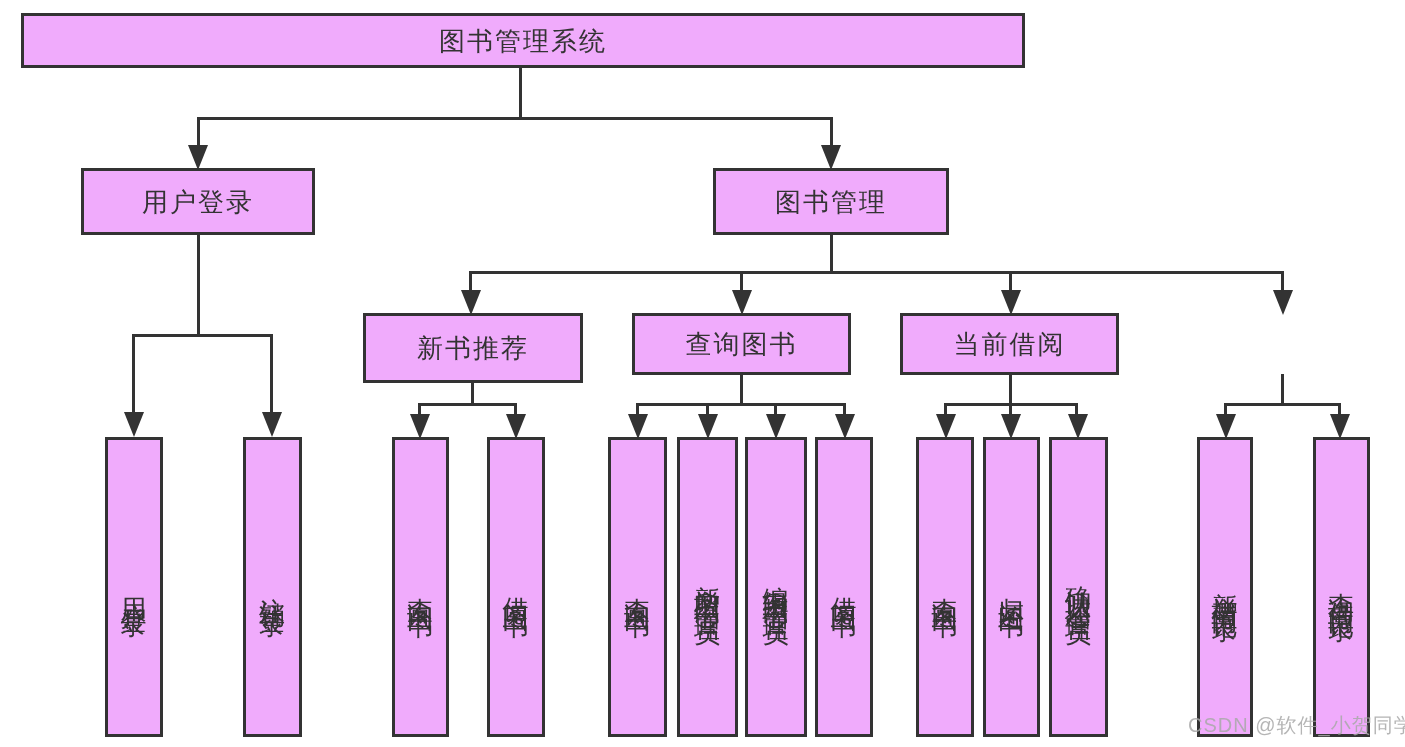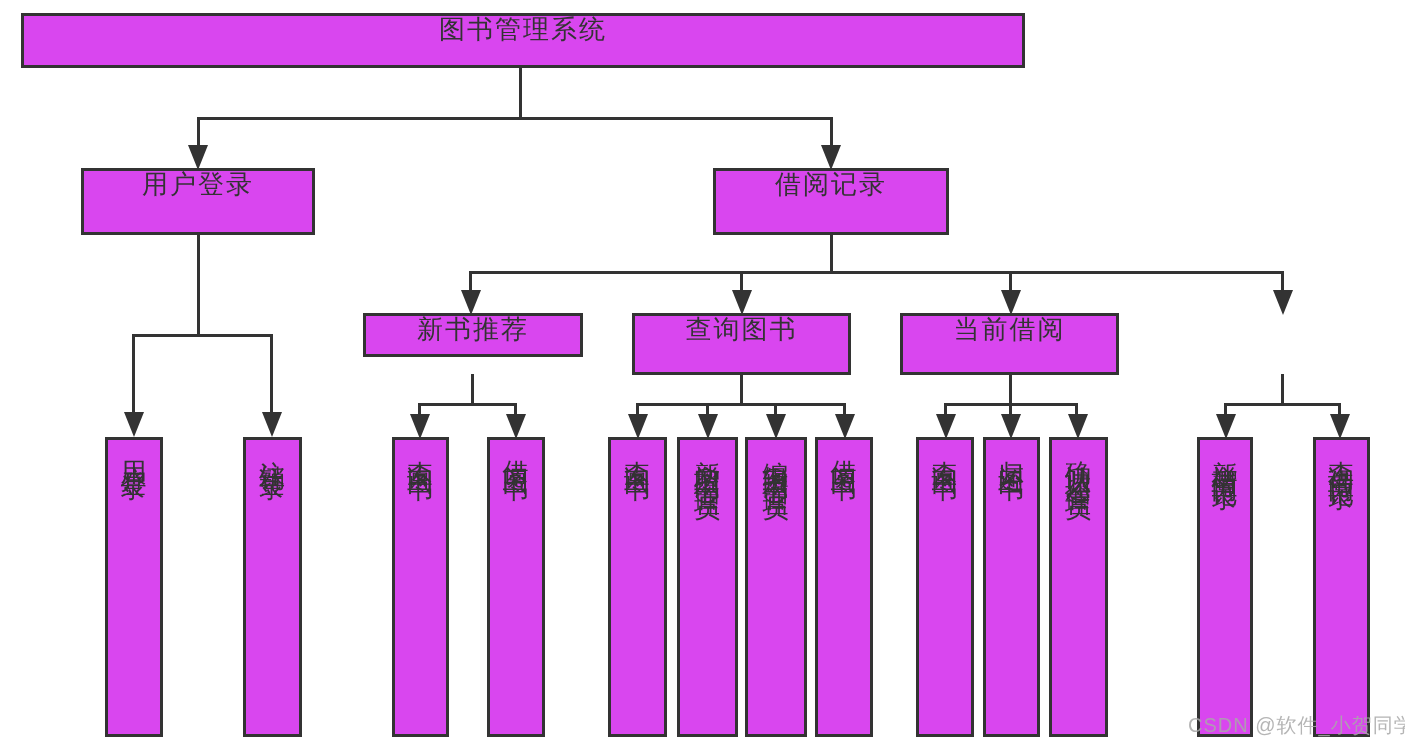--- a/index.html
+++ b/index.html
@@ -31,22 +31,23 @@
     border-left: 10px solid transparent;
     border-right: 10px solid transparent;
     border-top: 25px solid #333333;
     z-index: 3;
   }
   
   .box {
     position: absolute;
     box-sizing: border-box;
     border: 3px solid #333333;
-    background: #d946ef;
+    background: #f0abfc;
     display: flex;
+    align-items: center;
     justify-content: center;
     z-index: 2;
   }
   .box .lbl {
     color: #333333;
     font-size: 26px;
     letter-spacing: 2px;
     line-height: 1;
     white-space: nowrap;
   }
@@ -137,24 +138,24 @@
   <div class="arrow" style="left:1330px; top:414px;"></div>
 
   <div class="box" style="left:21px; top:13px; width:1004px; height:55px;">
     <span class="lbl">图书管理系统</span>
   </div>
 
   <div class="box" style="left:81px; top:168px; width:234px; height:67px;">
     <span class="lbl">用户登录</span>
   </div>
   <div class="box" style="left:713px; top:168px; width:236px; height:67px;">
-    <span class="lbl">借阅记录</span>
-  </div>
-
-  <div class="box" style="left:363px; top:313px; width:220px; height:44px;">
+    <span class="lbl">图书管理</span>
+  </div>
+
+  <div class="box" style="left:363px; top:313px; width:220px; height:70px;">
     <span class="lbl">新书推荐</span>
   </div>
   <div class="box" style="left:632px; top:313px; width:219px; height:62px;">
     <span class="lbl">查询图书</span>
   </div>
   <div class="box" style="left:900px; top:313px; width:219px; height:62px;">
     <span class="lbl">当前借阅</span>
   </div>
 
   <div class="box leaf" style="left:105px; width:58px;">

